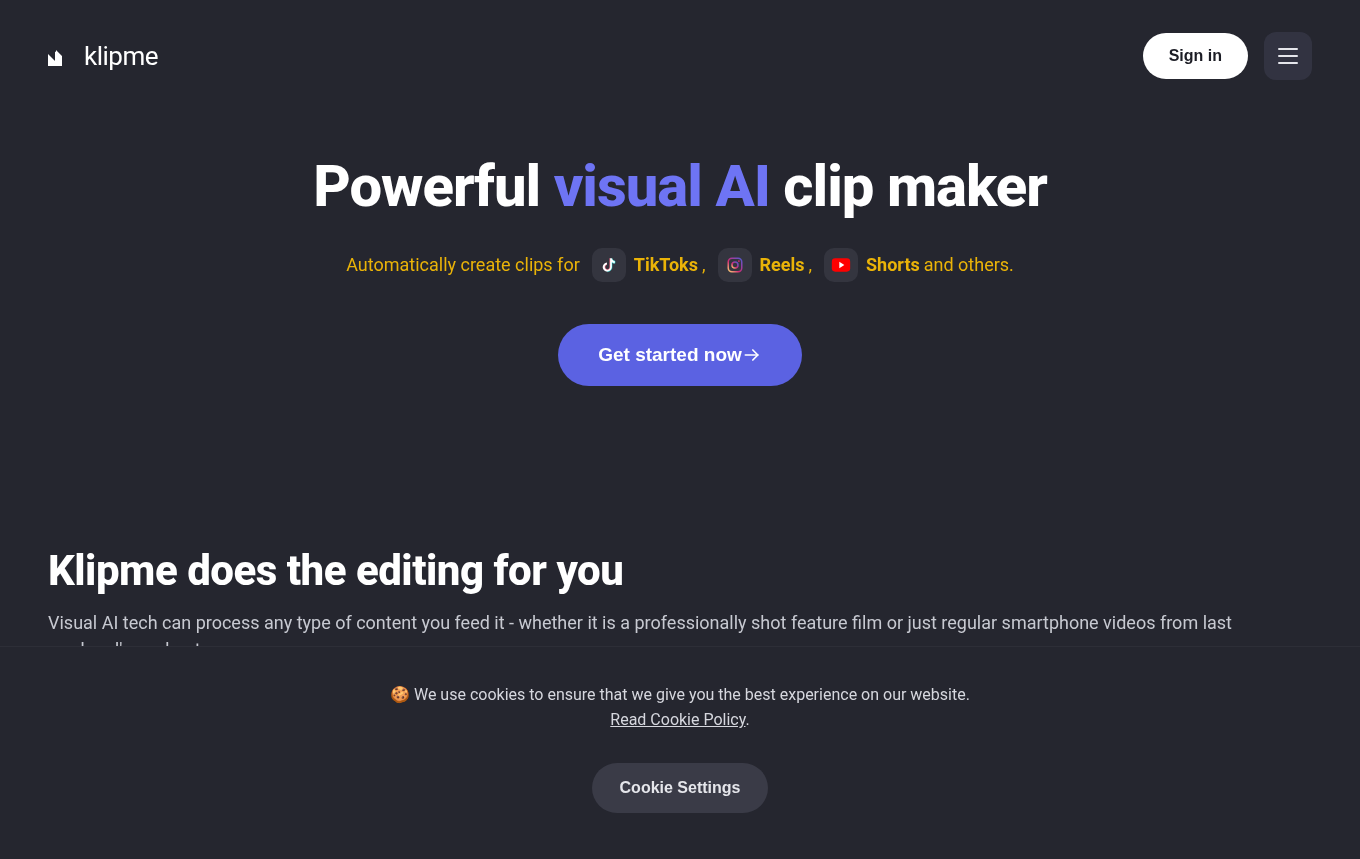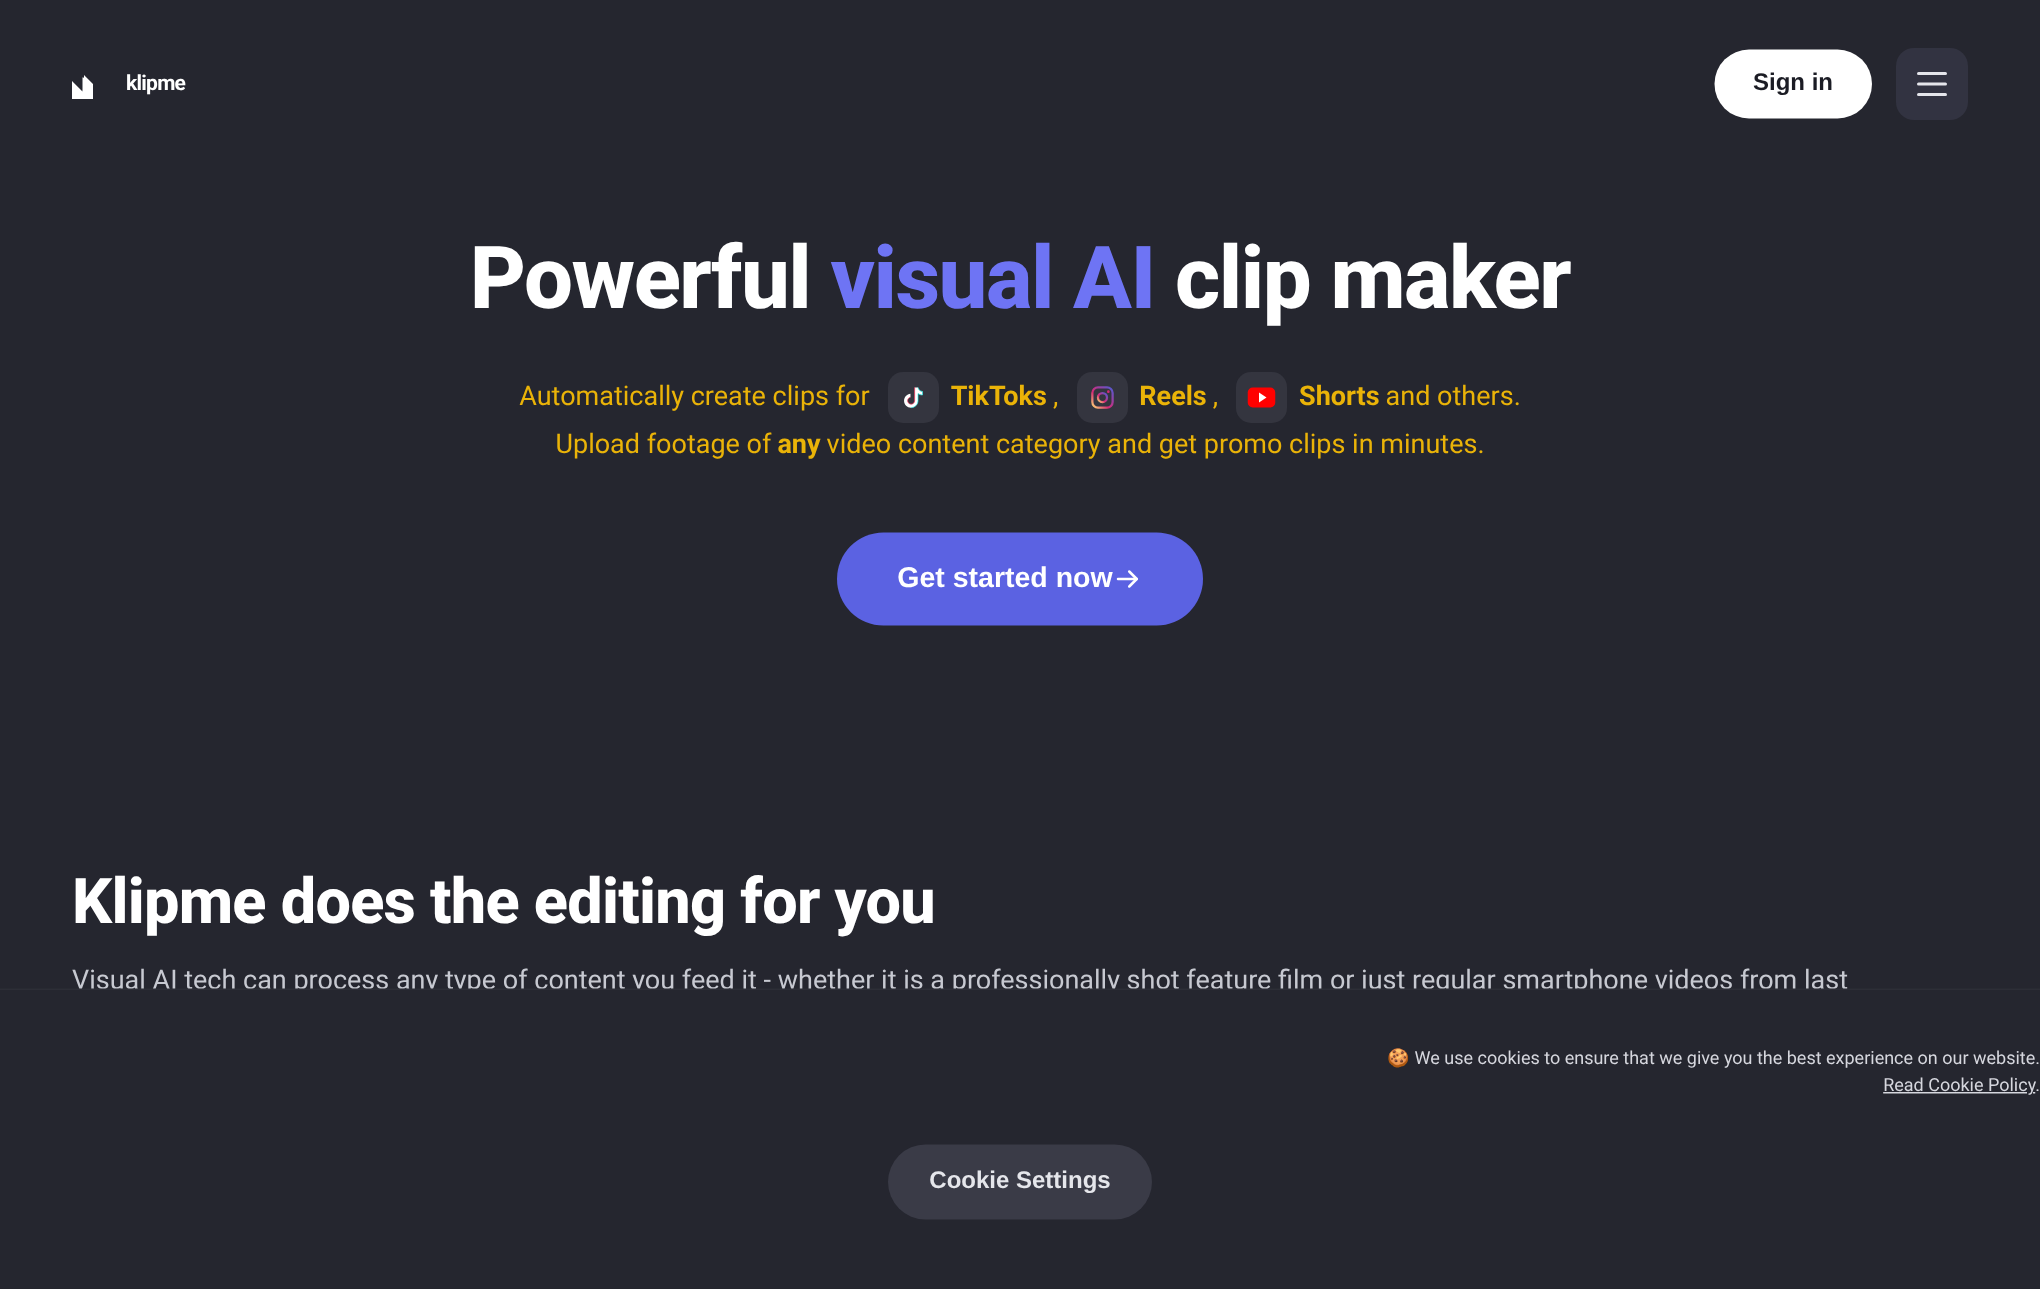--- a/index.html
+++ b/index.html
@@ -18,22 +18,22 @@
   display: flex;
   align-items: center;
   justify-content: space-between;
   padding: 32px 48px;
 }
 .logo {
   display: flex;
   align-items: center;
   gap: 8px;
   color: #fff;
-  font-weight: 700;
-  font-size: 14px;
+  font-weight: 400;
+  font-size: 26px;
   letter-spacing: -0.5px;
 }
 .logo svg { display: block; }
 
 .header-right {
   display: flex;
   align-items: center;
   gap: 16px;
 }
 .signin-btn {
@@ -144,24 +144,23 @@
   position: absolute;
   bottom: 0;
   left: 0;
   right: 0;
   background: #25262f;
   border-top: 1px solid rgba(255,255,255,0.04);
   padding: 36px 0 46px 0;
   text-align: center;
 }
 .cookie-text {
-  font-size: 12px;
+  font-size: 16px;
   color: #d6d7de;
   line-height: 1.55;
-  text-align: right;
 }
 .cookie-text a { color: #d6d7de; text-decoration: underline; cursor: pointer; }
 .cookie-actions {
   margin-top: 30px;
   display: flex;
   justify-content: center;
   gap: 18px;
 }
 .cookie-settings-btn {
   background: #3a3b47;
@@ -246,25 +245,20 @@
 
       <span class="icon-chip">
         <svg width="20" height="16" viewBox="0 0 24 18">
           <rect x="1" y="1" width="22" height="16" rx="4" fill="#ff0000"></rect>
           <path d="M10 5 L16 9 L10 13 Z" fill="#fff"></path>
         </svg>
       </span>
       <strong>Shorts</strong>
       <span> and others.</span>
     </div>
-    <div class="sub-row">
-      <span>Upload footage of </span>
-      <strong>any</strong>
-      <span> video content category and get promo clips in minutes.</span>
-    </div>
   </div>
 
   <button class="cta">
     <span>Get started now</span>
     <span>
       <svg width="20" height="20" viewBox="0 0 24 24" fill="none" stroke="#fff" stroke-width="2" stroke-linecap="round" stroke-linejoin="round">
         <line x1="4" y1="12" x2="19" y2="12"></line>
         <polyline points="13 6 19 12 13 18"></polyline>
       </svg>
     </span>

